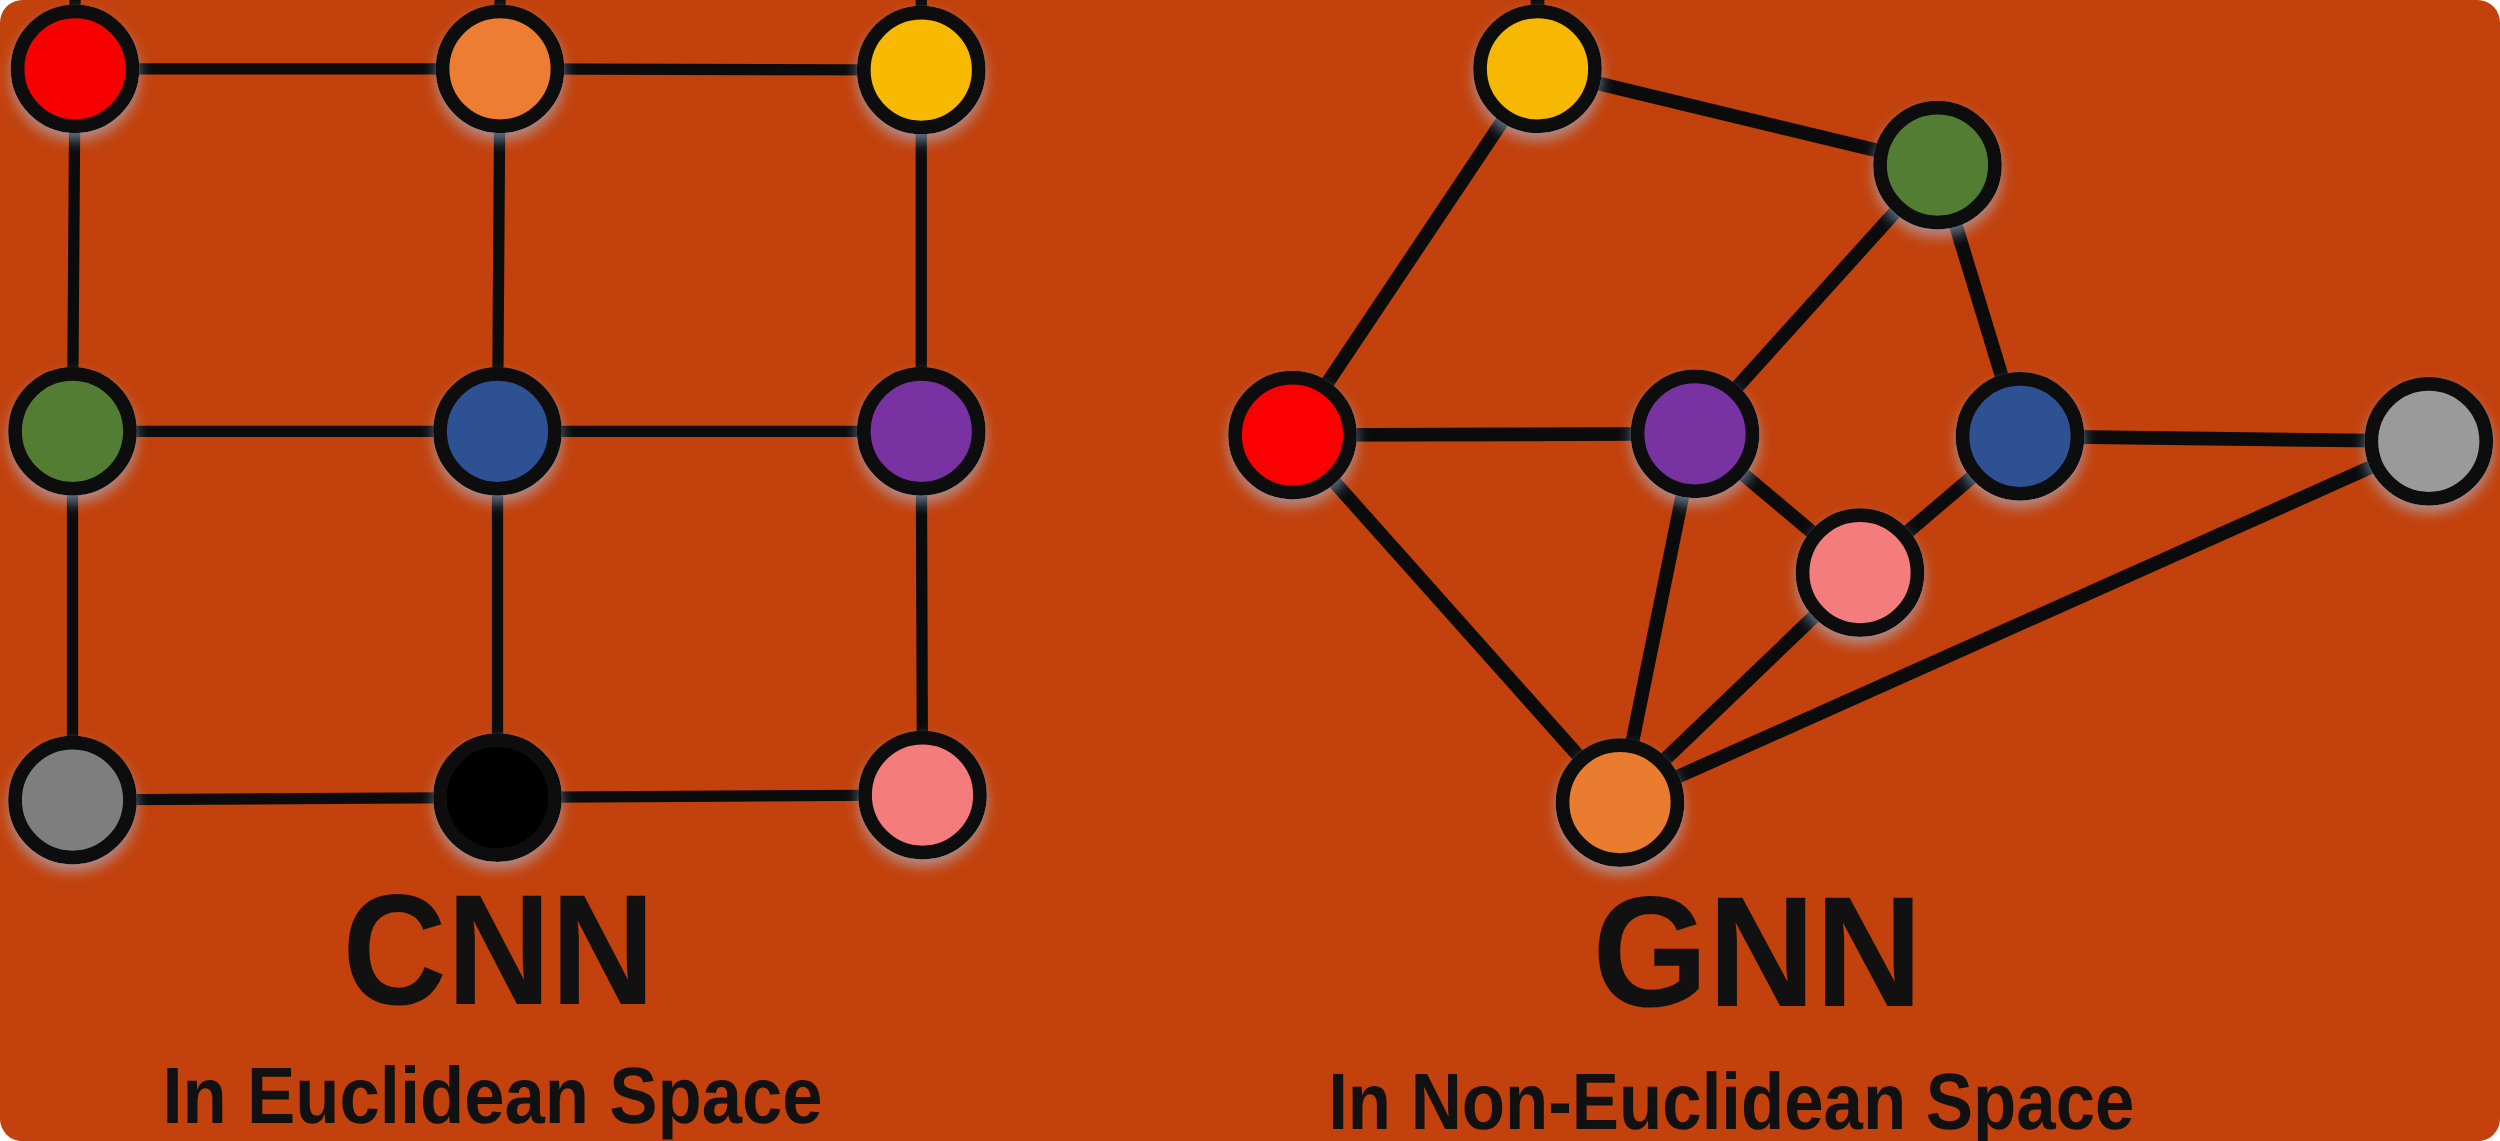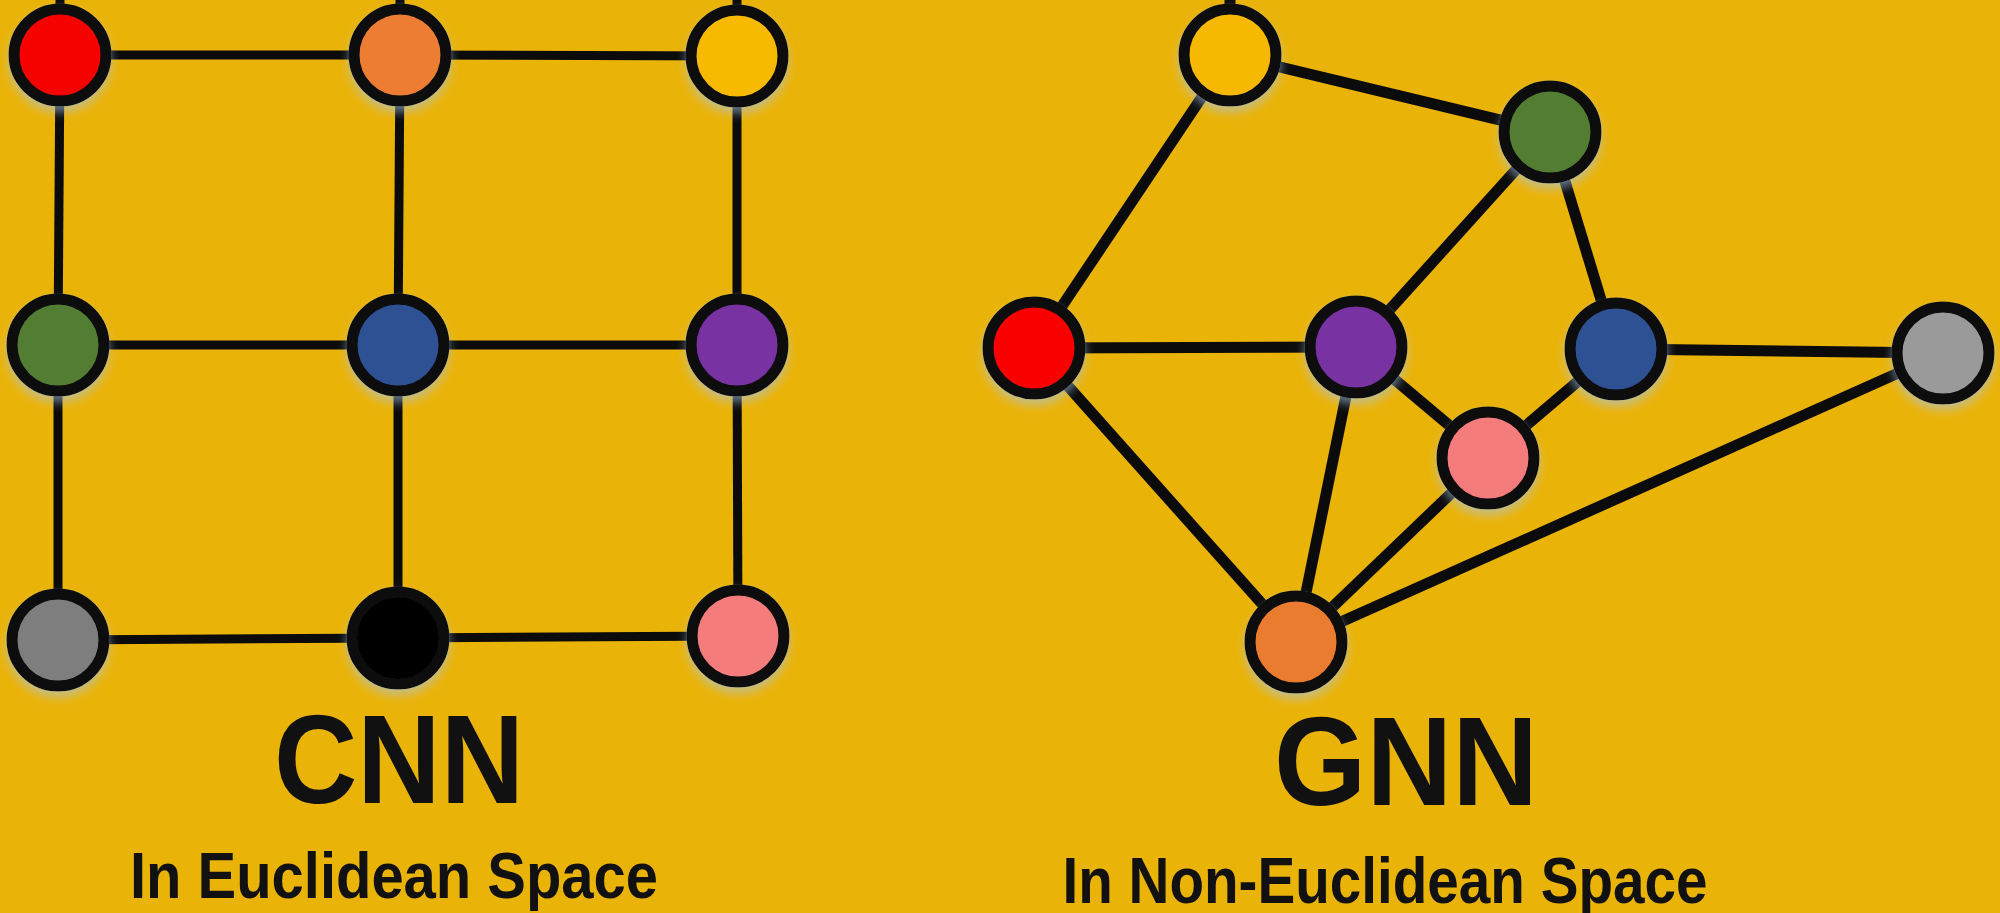--- a/index.html
+++ b/index.html
@@ -1,22 +1,23 @@
 <!DOCTYPE html>
 <html><head>
 <meta charset="utf-8">
 <style>
   html, body { margin: 0; padding: 0; background: #ffffff; }
   .figure {
     position: relative;
     width: 2000px;
     height: 913px;
-    background: #eab308;
+    background: #c2410c;
     overflow: hidden;
     font-family: "Liberation Sans", sans-serif;
+    border-radius: 18px;
   }
   svg { display: block; }
   .g-title {
     font-family: "Liberation Sans", sans-serif;
     font-weight: 700;
     font-size: 126px;
     fill: #111111;
     text-anchor: middle;
   }
   .g-subtitle {

